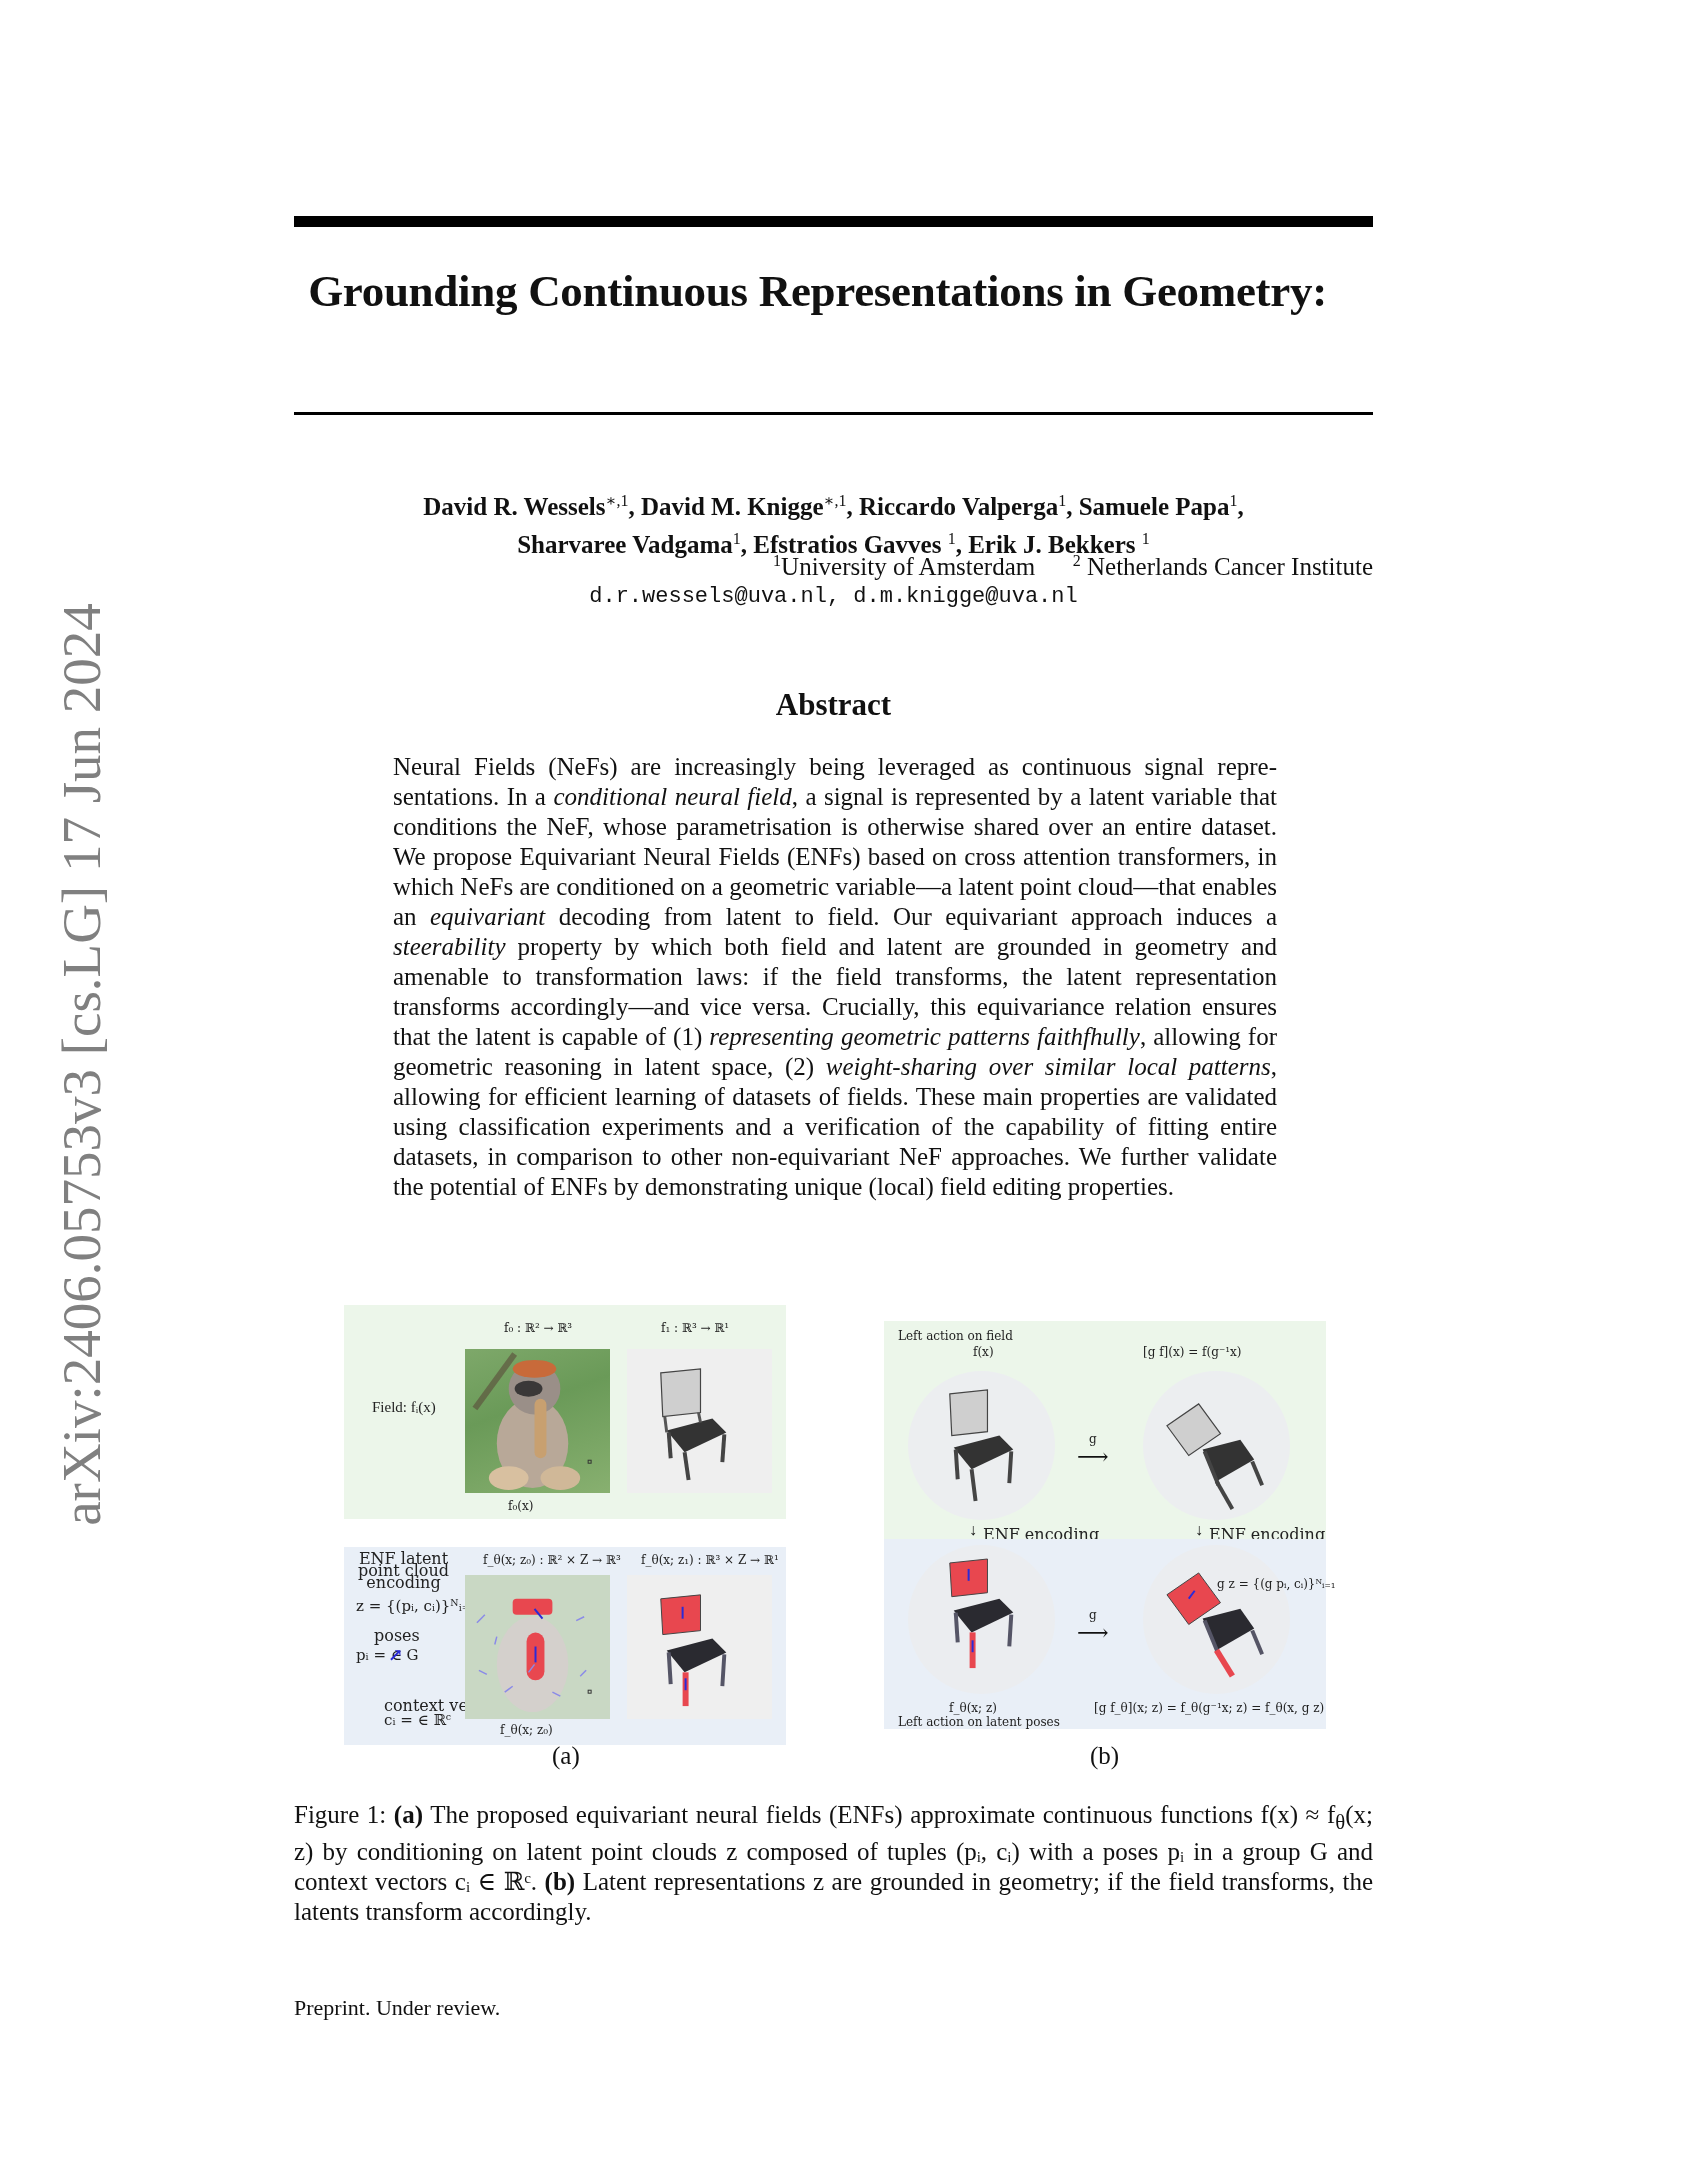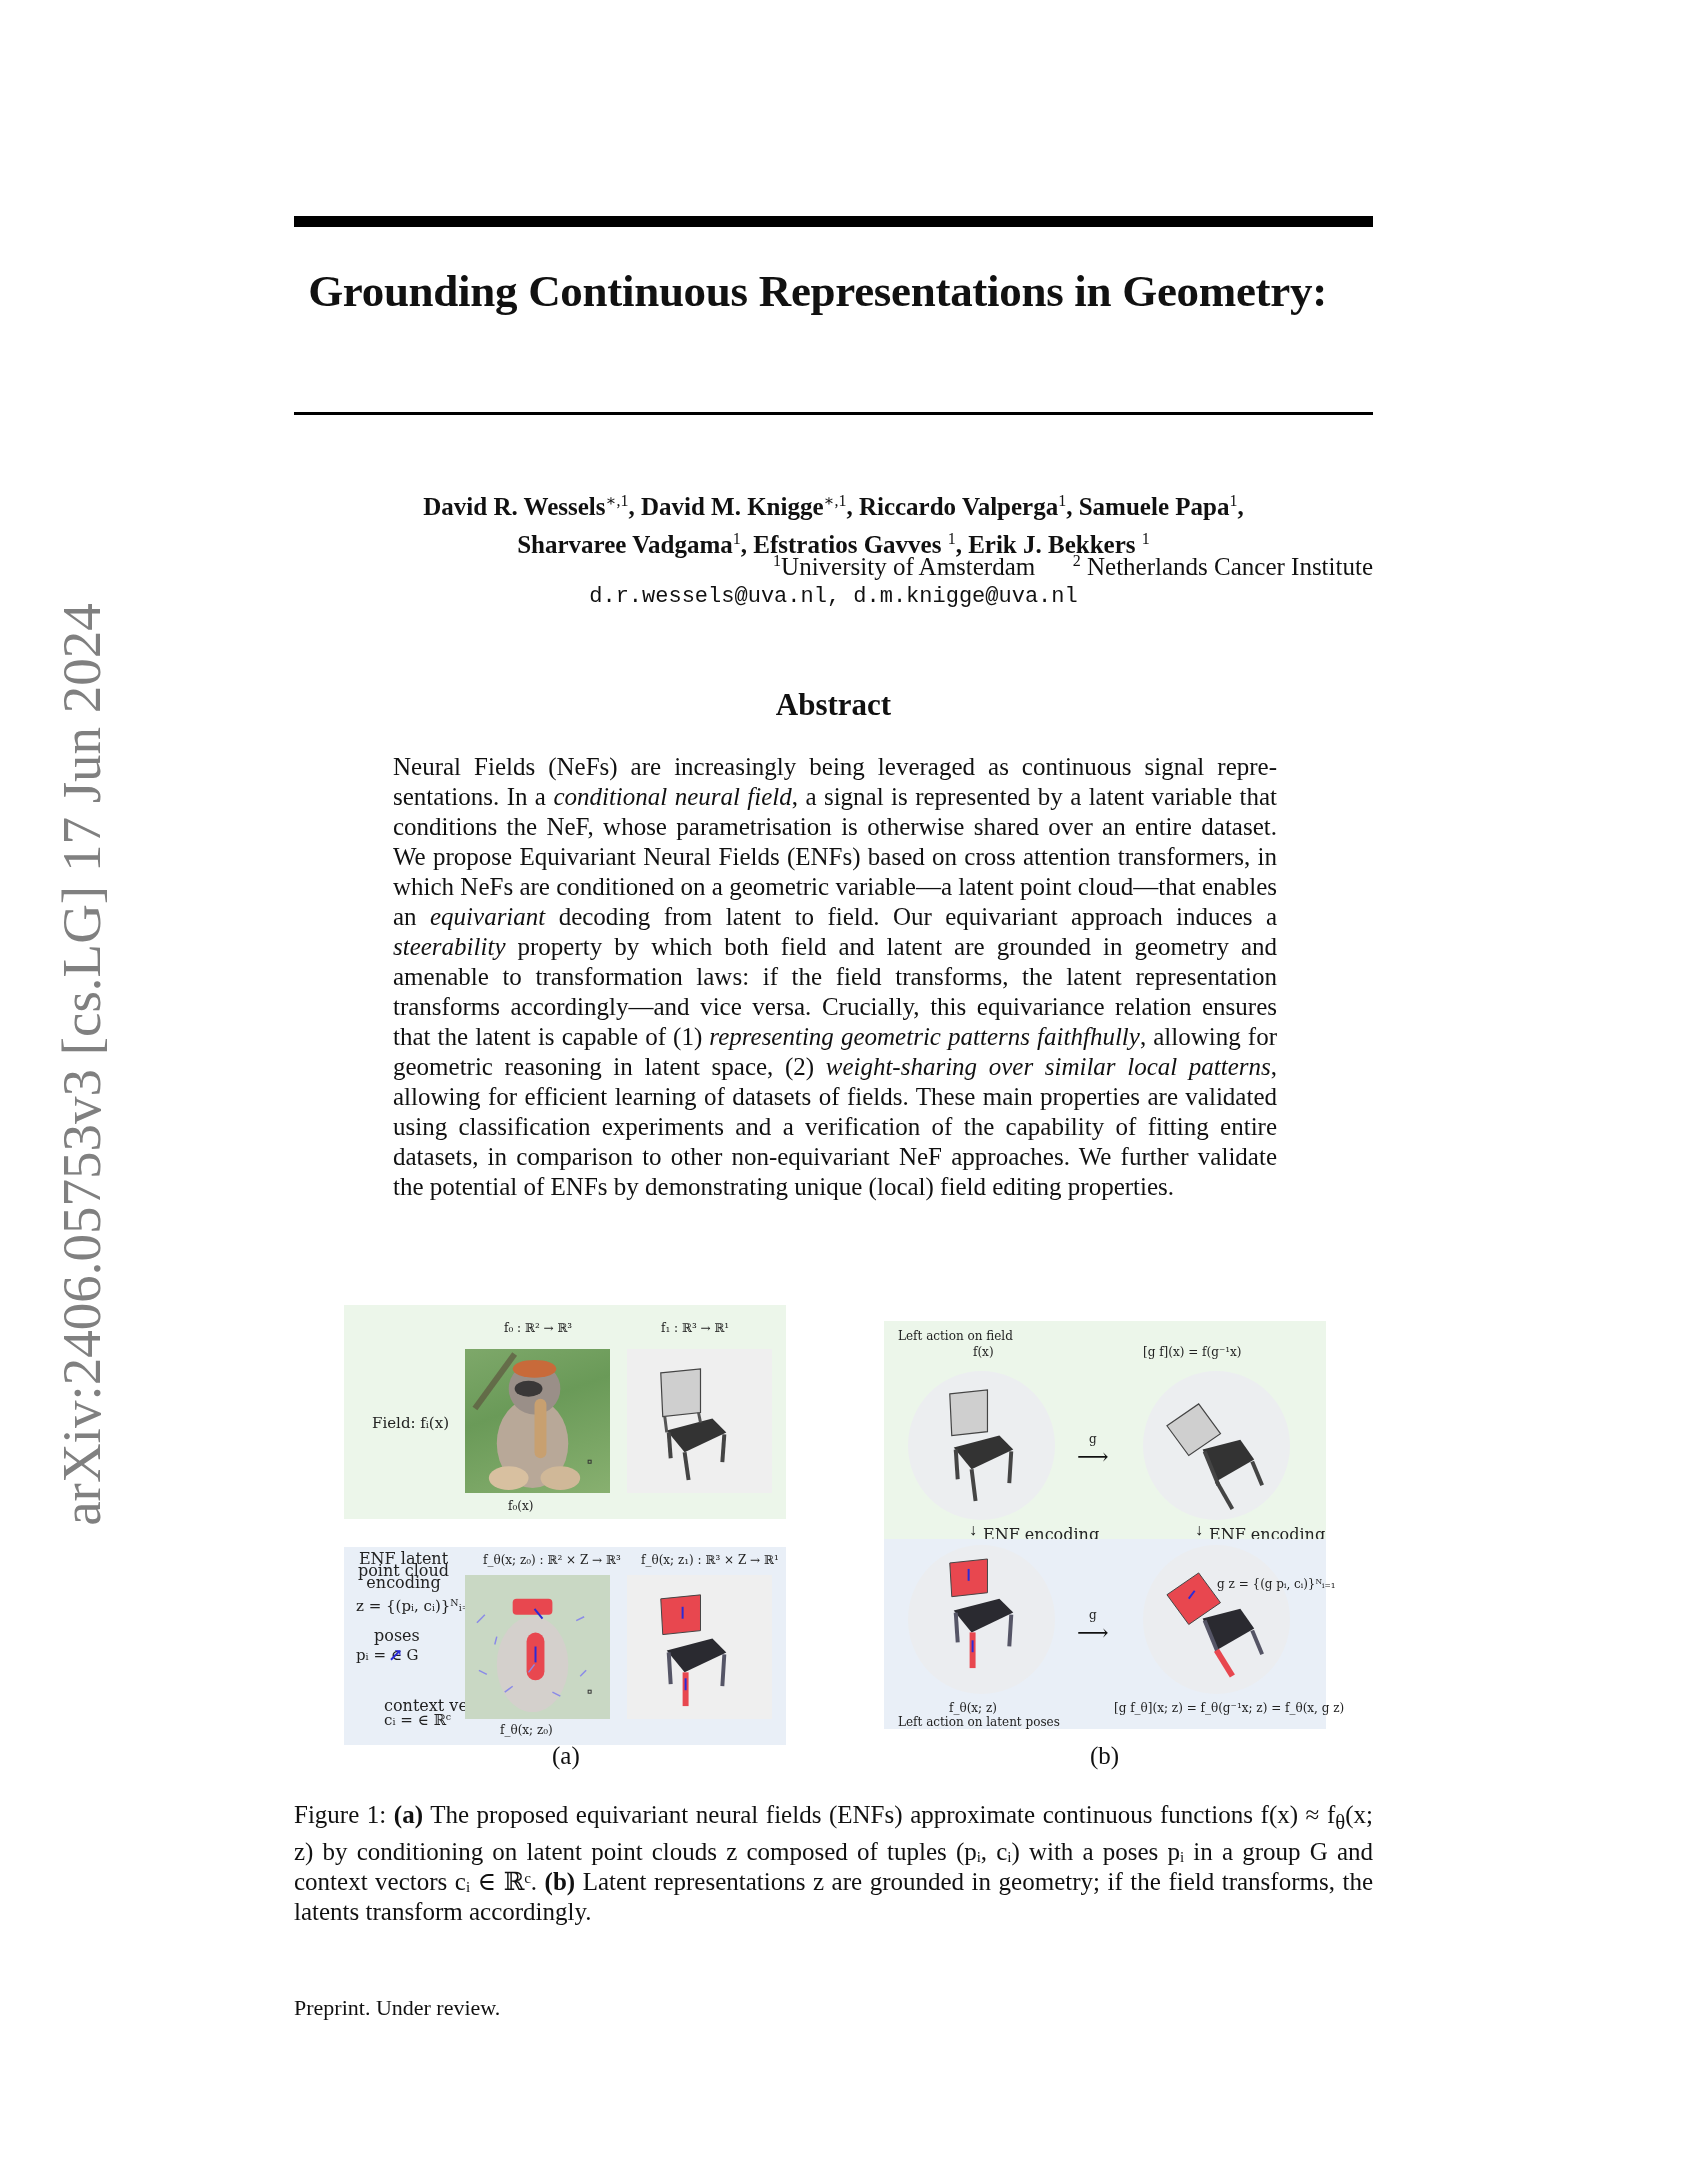--- a/index.html
+++ b/index.html
@@ -73,21 +73,21 @@
 
 <div class="abs abstract-h">Abstract</div>
 <div class="abs abstract">
   <span>Neural Fields (NeFs) are increasingly being leveraged as continuous signal repre­sentations. In a </span><i>conditional neural field</i><span>, a signal is represented by a latent variable that conditions the NeF, whose parametrisation is otherwise shared over an entire dataset. We propose Equivariant Neural Fields (ENFs) based on cross attention transformers, in which NeFs are conditioned on a geometric variable—a latent point cloud—that enables an </span><i>equivariant</i><span> decoding from latent to field. Our equiv­ariant approach induces a </span><i>steerability</i><span> property by which both field and latent are grounded in geometry and amenable to transformation laws: if the field transforms, the latent representation transforms accordingly—and vice versa. Crucially, this equivariance relation ensures that the latent is capable of (1) </span><i>representing geometric patterns faithfhully</i><span>, allowing for geometric reasoning in latent space, (2) </span><i>weight-sharing over similar local patterns</i><span>, allowing for efficient learning of datasets of fields. These main properties are validated using classification experiments and a verification of the capability of fitting entire datasets, in comparison to other non-equivariant NeF approaches. We further validate the potential of ENFs by demonstrating unique (local) field editing properties.</span>
 </div>
 
 <div class="abs fig fig-a">
   <div class="panel-green" style="left:0;top:0;width:442px;height:214px;">
     <div class="fig-text md" style="left:160px;top:16px;">f₀ : ℝ² → ℝ³</div>
     <div class="fig-text md" style="left:317px;top:16px;">f₁ : ℝ³ → ℝ¹</div>
-    <div class="fig-text lg" style="left:28px;top:109px;">Field:  fᵢ(x)</div>
+    <div class="fig-text lg" style="left:28px;top:94px;font-family:Liberation Serif, serif;">Field:  fᵢ(x)</div>
 
     <div class="img-box" style="left:121px;top:44px;width:145px;height:144px;background:linear-gradient(160deg,#7ea86a 0%,#6a9a58 40%,#88b070 100%);">
       <svg width="145" height="144" viewBox="0 0 146 145">
         <line x1="10" y1="60" x2="50" y2="5" stroke="#5a4a3a" stroke-width="6" opacity="0.6"></line>
         <ellipse cx="68" cy="95" rx="36" ry="45" fill="#b8a898"></ellipse>
         <ellipse cx="70" cy="40" rx="26" ry="26" fill="#9a8f88"></ellipse>
         <ellipse cx="70" cy="20" rx="22" ry="9" fill="#c86a3a"></ellipse>
         <ellipse cx="64" cy="40" rx="14" ry="8" fill="#3a3838"></ellipse>
         <ellipse cx="44" cy="130" rx="20" ry="12" fill="#d8c0a0"></ellipse>
         <ellipse cx="96" cy="130" rx="20" ry="12" fill="#d0b898"></ellipse>
@@ -203,21 +203,21 @@
       <polygon points="8,36 40,14 62,44 30,66" fill="#e8474f" stroke="#444" stroke-width="1"></polygon>
       <polygon points="44,60 82,50 96,70 58,92" fill="#2a2a30"></polygon>
       <line x1="46" y1="62" x2="60" y2="96" stroke="#556" stroke-width="4"></line>
       <line x1="58" y1="92" x2="74" y2="118" stroke="#e8474f" stroke-width="6"></line>
       <line x1="94" y1="72" x2="104" y2="96" stroke="#556" stroke-width="4"></line>
       <path d="M30 40 l6 -8" stroke="#2a2ad8" stroke-width="2"></path>
     </svg>
     <div class="fig-text md" style="left:333px;top:38px;">g z = {(g pᵢ, cᵢ)}ᴺᵢ₌₁</div>
     <div class="fig-text md" style="left:65px;top:162px;">f_θ(x; z)</div>
     <div class="fig-text md" style="left:14px;top:176px;">Left action on latent poses</div>
-    <div class="fig-text md" style="left:210px;top:162px;margin-left:20px;">[g f_θ](x; z) = f_θ(g⁻¹x; z) = f_θ(x, g z)</div>
+    <div class="fig-text md" style="left:210px;top:162px;">[g f_θ](x; z) = f_θ(g⁻¹x; z) = f_θ(x, g z)</div>
   </div>
 </div>
 <div class="abs sub-label" style="left:1090px;">(b)</div>
 
 <div class="abs caption">
   <span>Figure 1: </span><b>(a)</b><span> The proposed equivariant neural fields (ENFs) approximate continuous functions f(x) ≈ f</span><sub>θ</sub><span>(x; z) by conditioning on latent point clouds z composed of tuples (pᵢ, cᵢ) with a poses pᵢ in a group G and context vectors cᵢ ∈ ℝᶜ. </span><b>(b)</b><span> Latent representations z are grounded in geometry; if the field transforms, the latents transform accordingly.</span>
 </div>
 
 <div class="abs preprint">Preprint. Under review.</div>
 

